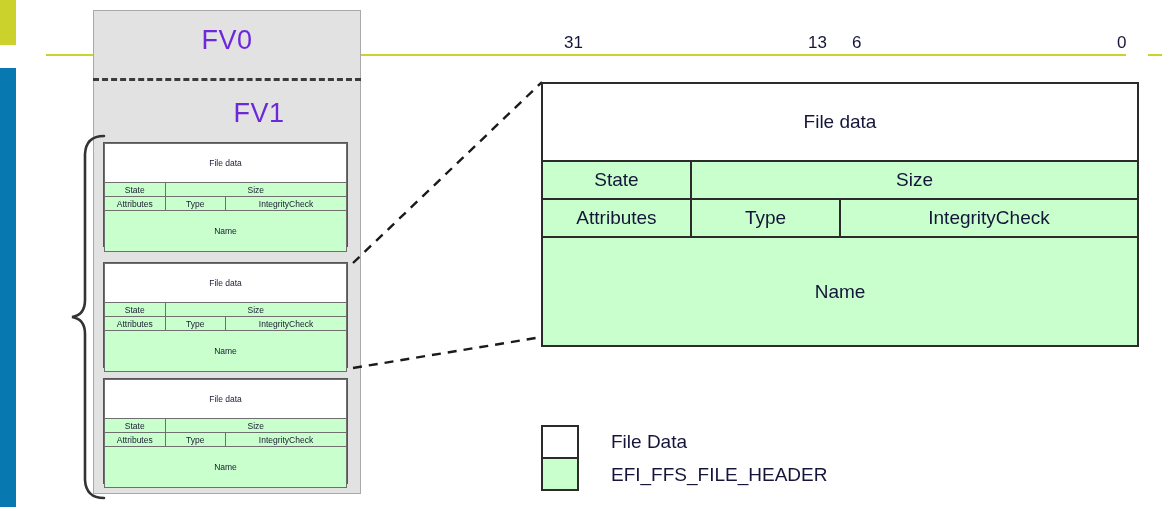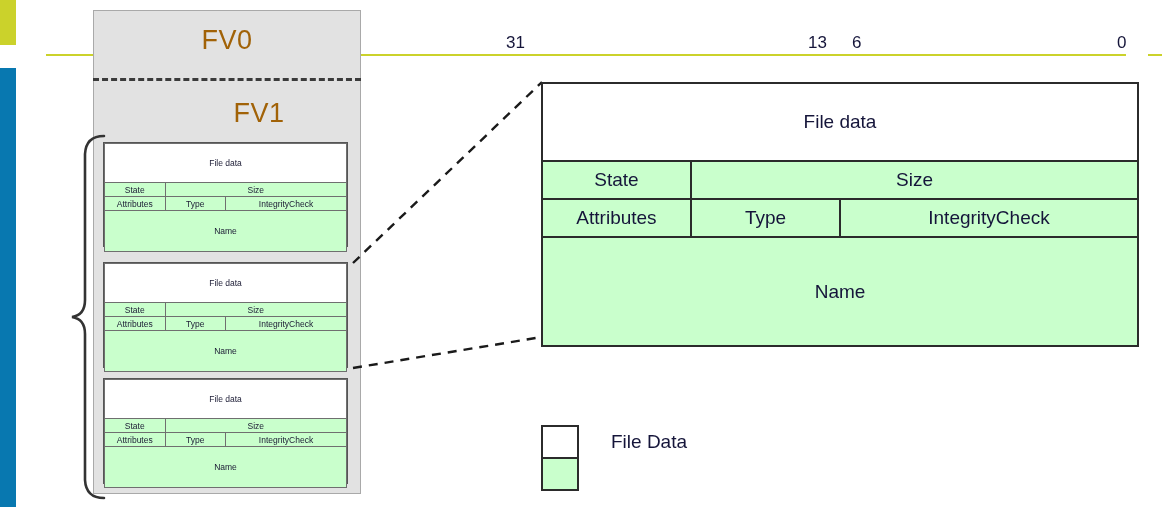--- a/index.html
+++ b/index.html
@@ -64,21 +64,21 @@
     background: #E2E2E2;
     border: 1px solid #A9A9A9;
     box-sizing: border-box;
   }
   .fv-label {
     position: absolute;
     left: 0;
     width: 100%;
     text-align: center;
     font-size: 27px;
-    color: #a16207;
+    color: #6d28d9;
     letter-spacing: 0.5px;
   }
   .fv-label.fv0 { top: 14px; }
   .fv-label.fv1 { top: 87px; margin-left: 32px; }
   .fv-divider {
     position: absolute;
     left: 93px;
     top: 78px;
     width: 268px;
     height: 0px;
@@ -133,21 +133,21 @@
     letter-spacing: 0px;
   }
 
   
   .ruler-num {
     position: absolute;
     top: 33px;
     font-size: 17px;
     color: #15153a;
   }
-  .ruler-num.n31 { left: 506px; text-align: center; }
+  .ruler-num.n31 { left: 564px; text-align: center; }
   .ruler-num.n16 { left: 808px; }
   .ruler-num.n15 { left: 852px; }
   .ruler-num.n0  { left: 1117px; }
 
   
   .big-table-wrap {
     position: absolute;
     left: 541px;
     top: 82px;
     width: 598px;
@@ -326,16 +326,17 @@
       </table>
   </div>
 
   <div class="legend">
     <div class="legend-row">
       <div class="legend-swatch white"></div>
       <div class="legend-label">File Data</div>
     </div>
     <div class="legend-row">
       <div class="legend-swatch green"></div>
+      <div class="legend-label">EFI_FFS_FILE_HEADER</div>
     </div>
   </div>
 
 </div>
 
 </body></html>

